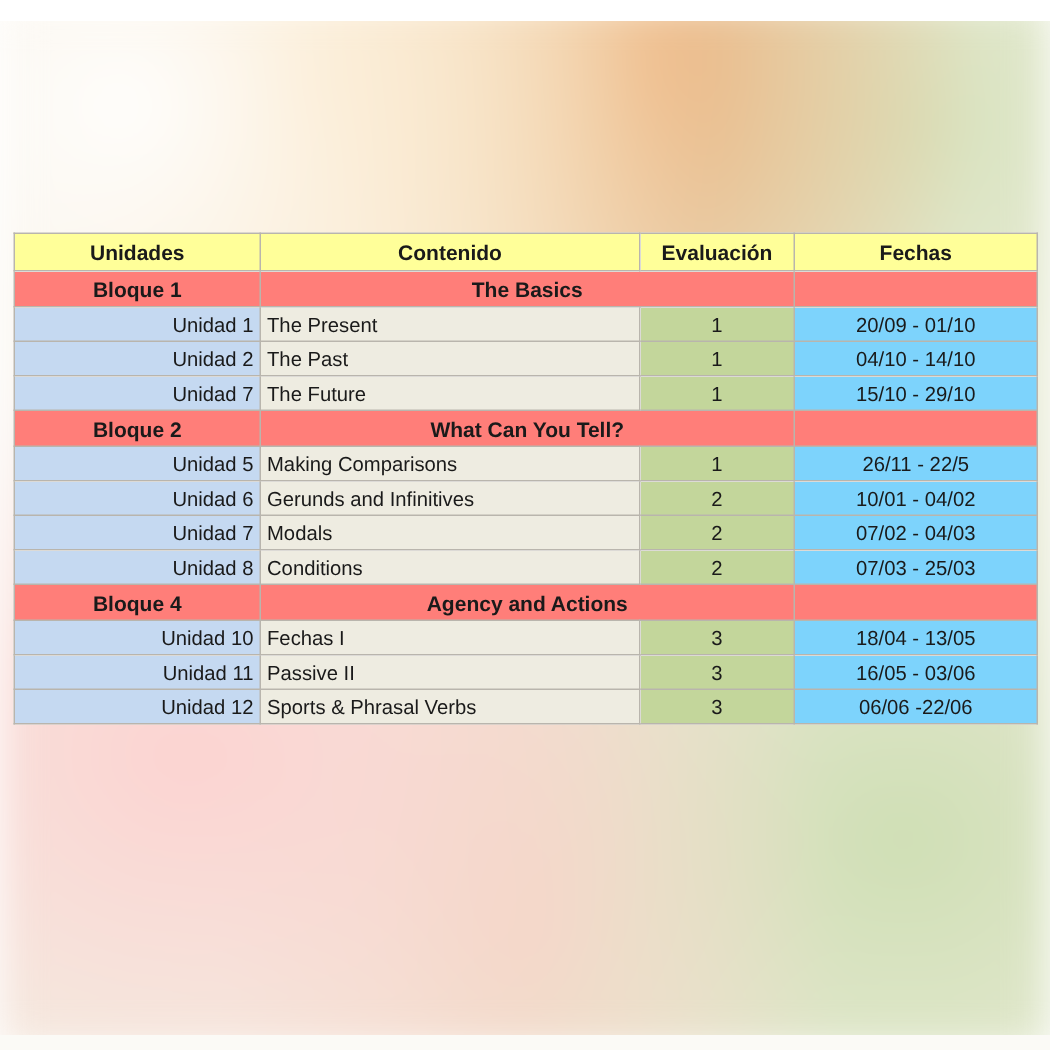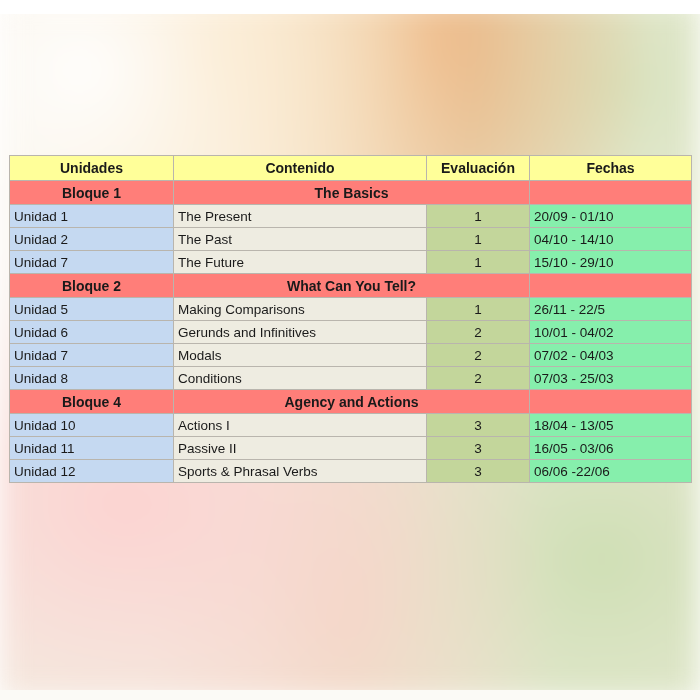--- a/index.html
+++ b/index.html
@@ -86,32 +86,33 @@
     font-weight: bold;
     text-align: center;
     height: 23px;
     line-height: 22px;
     font-size: 14px;
   }
 
   
   td.cell-unidad {
     background: #c5d9f1;
-    text-align: left;
+    text-align: right;
   }
   td.cell-contenido {
     background: #eeece1;
     text-align: left;
   }
   td.cell-evaluacion {
     background: #c3d69b;
     text-align: center;
   }
   td.cell-fecha {
-    background: #86efac;
+    background: #7dd3fc;
+    text-align: center;
   }
 </style>
 </head>
 <body>
 
 <div class="bg"></div>
 <div class="bg-band-top"></div>
 <div class="bg-band-bottom"></div>
 
 <div class="table-wrap">
@@ -181,21 +182,21 @@
           <td class="cell-evaluacion">2</td>
           <td class="cell-fecha">07/03 - 25/03</td>
         </tr>
         <tr class="block-row">
           <td>Bloque 4</td>
           <td colspan="2">Agency and Actions</td>
           <td>&nbsp;</td>
         </tr>
         <tr>
           <td class="cell-unidad">Unidad 10</td>
-          <td class="cell-contenido">Actions I</td>
+          <td class="cell-contenido">Fechas I</td>
           <td class="cell-evaluacion">3</td>
           <td class="cell-fecha">18/04 - 13/05</td>
         </tr>
         <tr>
           <td class="cell-unidad">Unidad 11</td>
           <td class="cell-contenido">Passive II</td>
           <td class="cell-evaluacion">3</td>
           <td class="cell-fecha">16/05 - 03/06</td>
         </tr>
         <tr>

